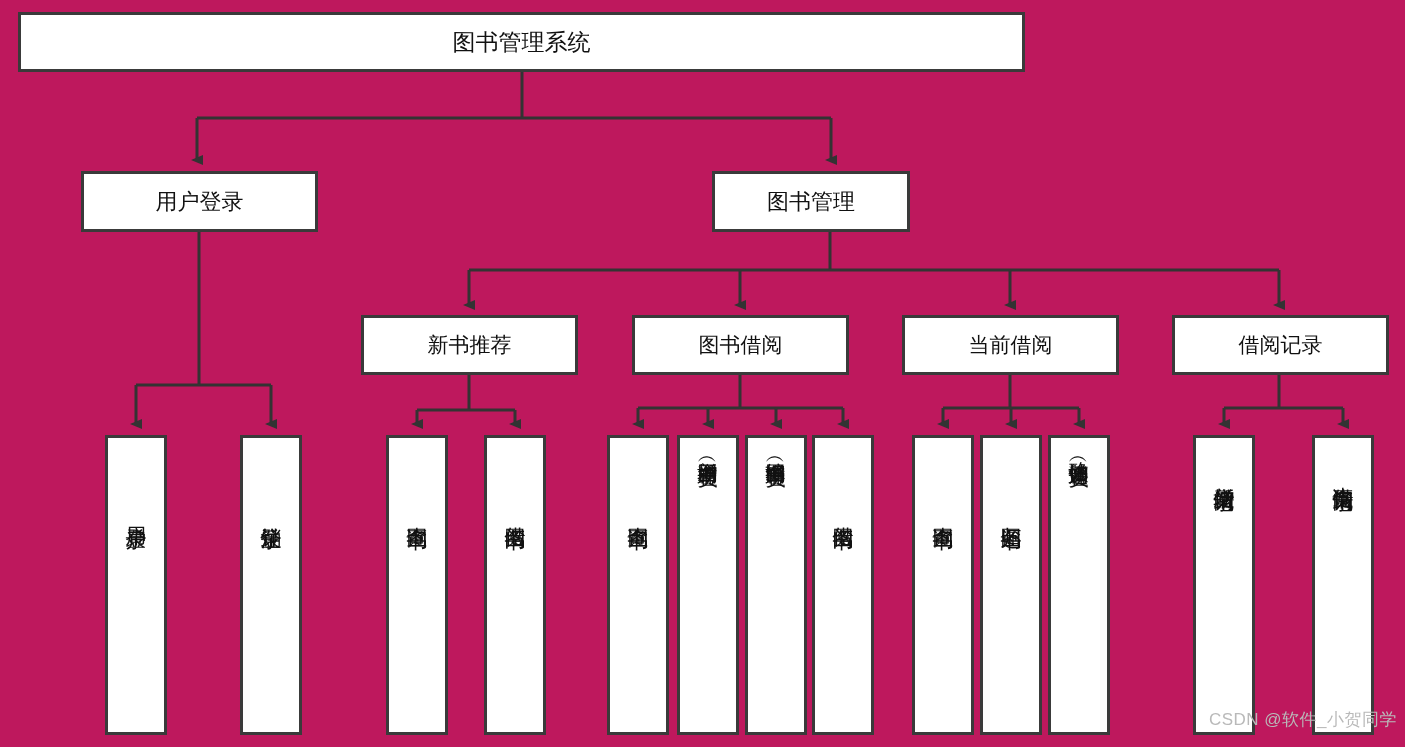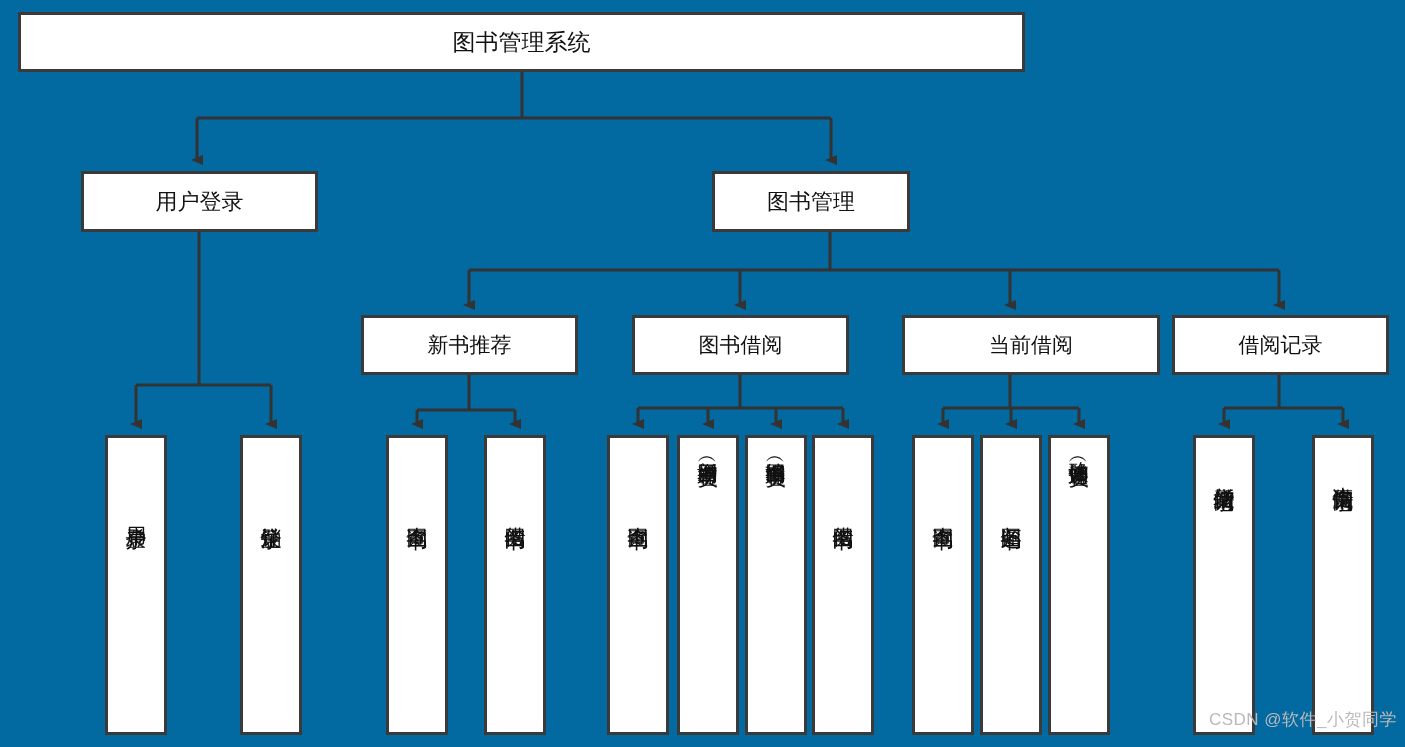--- a/index.html
+++ b/index.html
@@ -5,21 +5,21 @@
 <style>
   html, body {
     margin: 0;
     padding: 0;
     background: #ffffff;
   }
   #canvas {
     position: relative;
     width: 1405px;
     height: 747px;
-    background: #0369a1;
+    background: #be185d;
     font-family: "Liberation Sans", "DejaVu Sans", sans-serif;
     overflow: hidden;
   }
   #edges {
     position: absolute;
     left: 0;
     top: 0;
     width: 1405px;
     height: 747px;
   }
@@ -140,21 +140,21 @@
   <div class="node level1" style="left:712px; top:171px; width:198px; height:61px;">
     <span class="hlabel">图书管理</span>
   </div>
 
   <div class="node level2" style="left:632px; top:315px; width:217px; height:60px;">
     <span class="hlabel">图书借阅</span>
   </div>
   <div class="node level2" style="left:361px; top:315px; width:217px; height:60px;">
     <span class="hlabel">新书推荐</span>
   </div>
-  <div class="node level2" style="left:902px; top:315px; width:258px; height:60px;">
+  <div class="node level2" style="left:902px; top:315px; width:217px; height:60px;">
     <span class="hlabel">当前借阅</span>
   </div>
   <div class="node level2" style="left:1172px; top:315px; width:217px; height:60px;">
     <span class="hlabel">借阅记录</span>
   </div>
 
   <div class="node leaf" style="left:105px; top:435px; width:62px; height:300px; padding-top:72px;">
     <span class="vtext">用户登录</span>
   </div>
   <div class="node leaf" style="left:240px; top:435px; width:62px; height:300px; padding-top:72px;">

